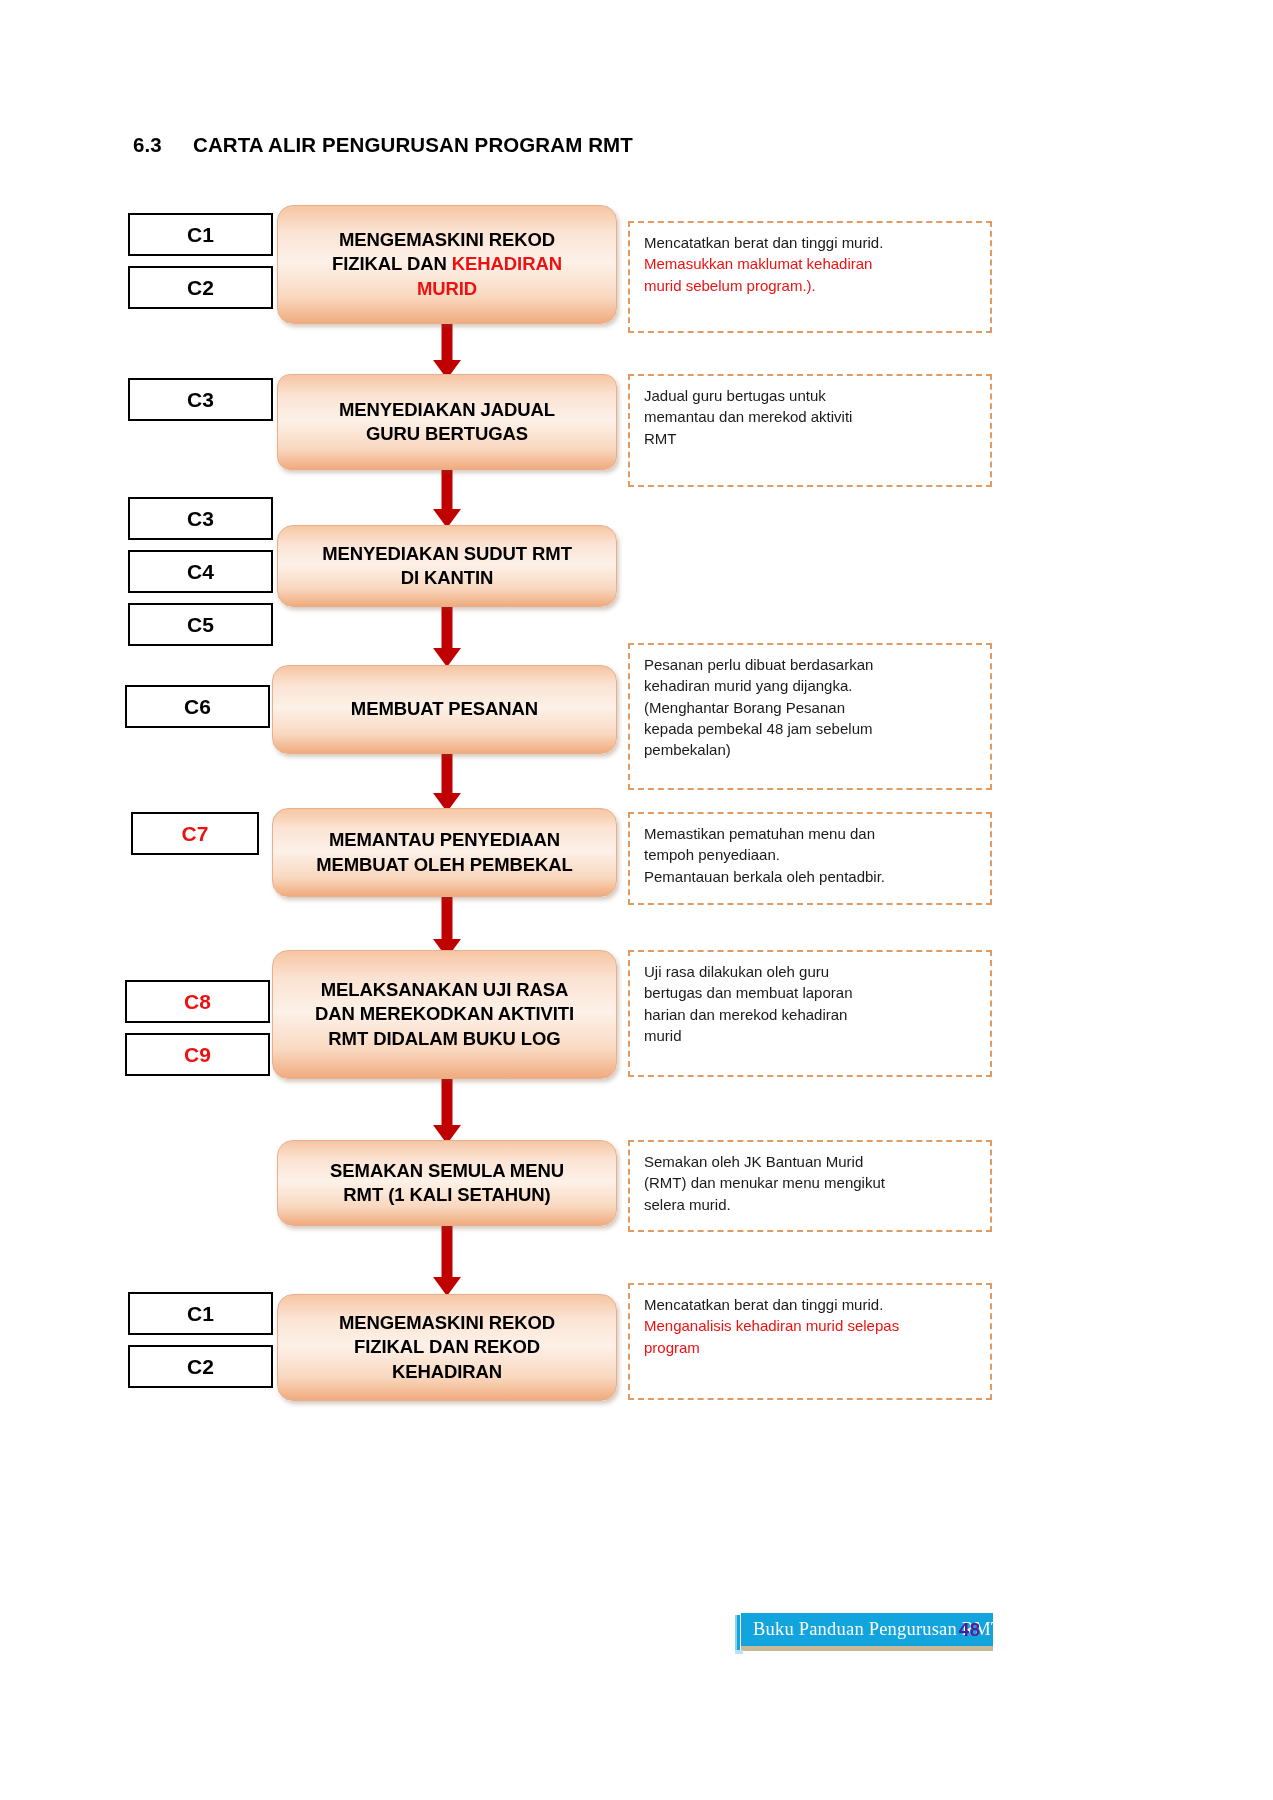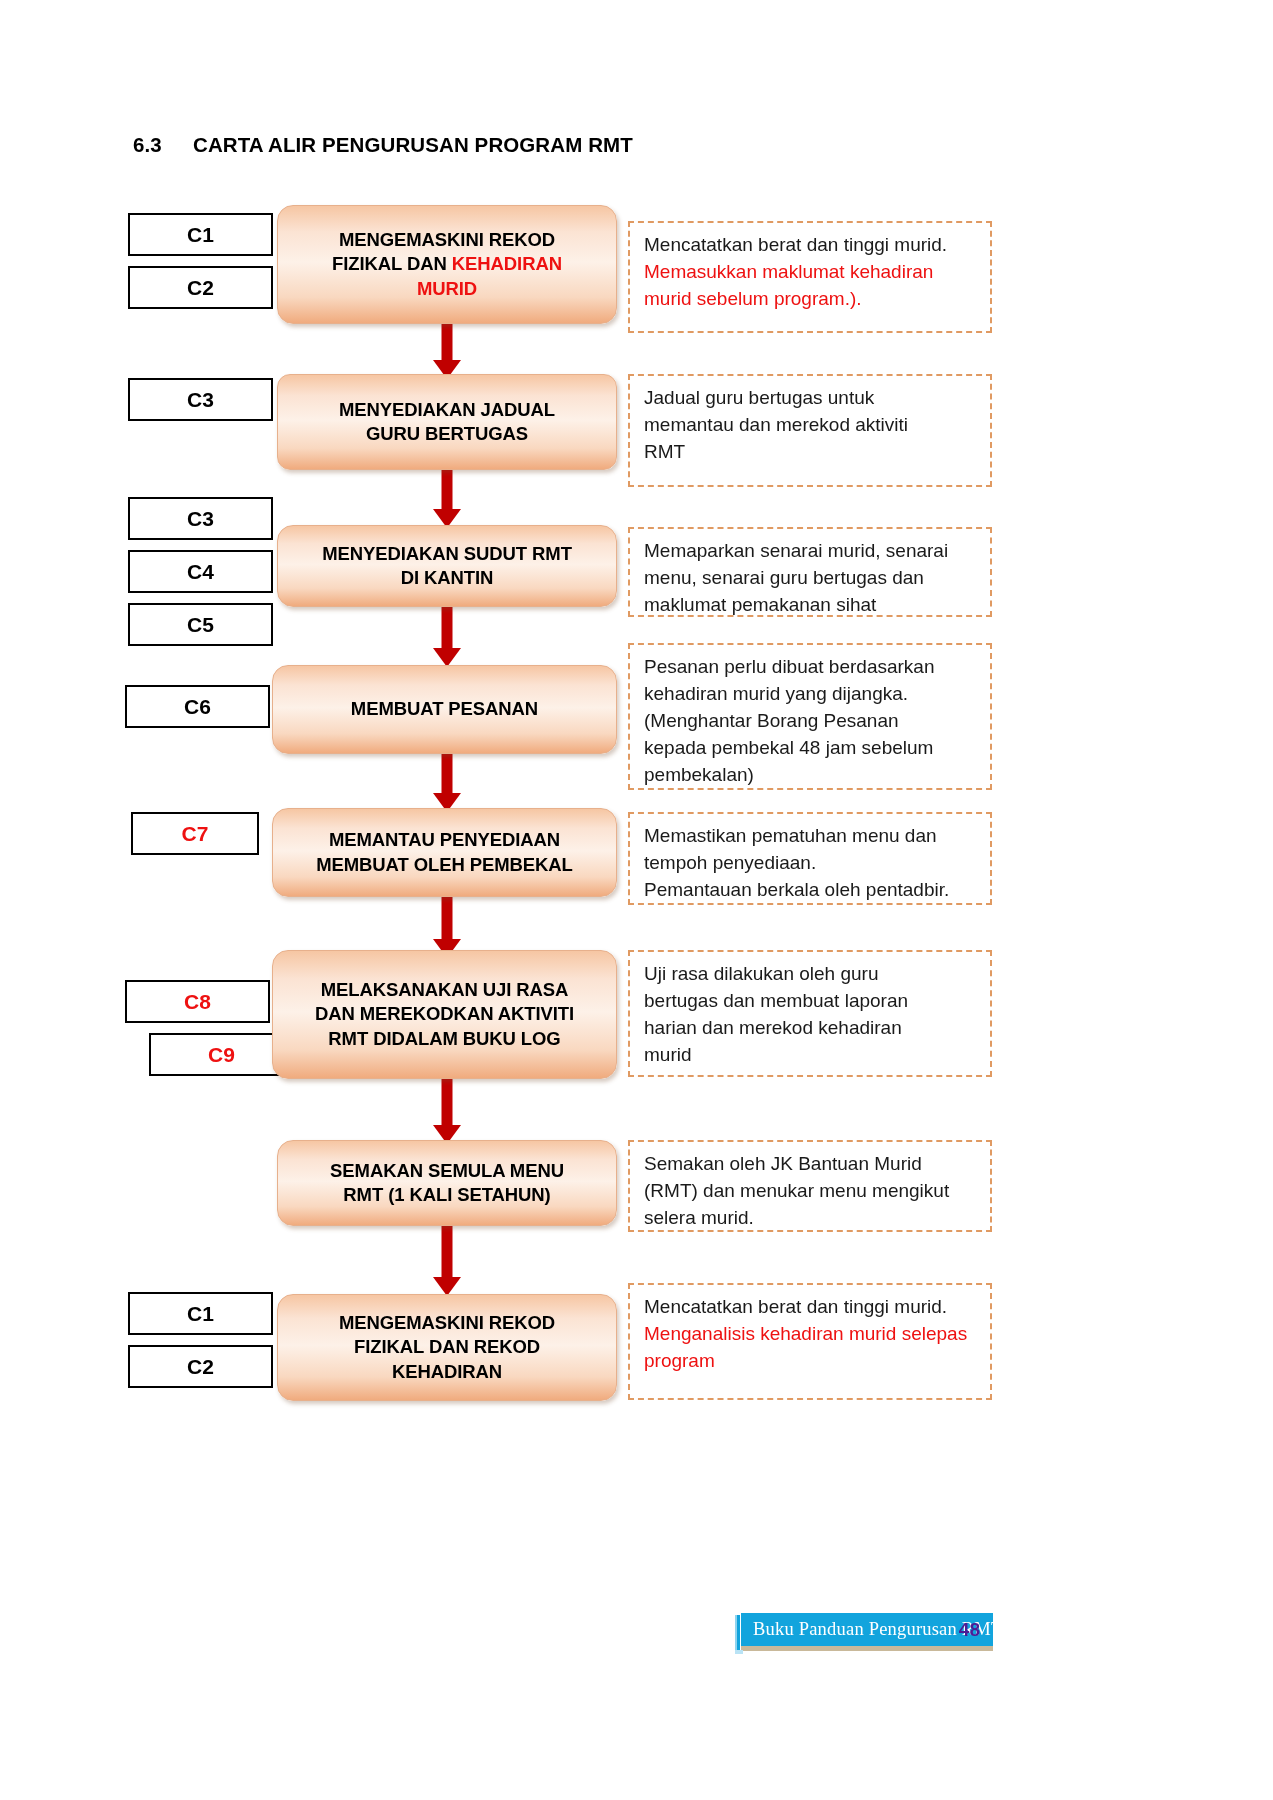--- a/index.html
+++ b/index.html
@@ -78,21 +78,21 @@
 
   
   .noteb {
     position: absolute;
     border: 2px dashed #e09a62;
     background: #ffffff;
     z-index: 3;
     padding: 9px 12px 9px 14px;
   }
   .noteb .ntext {
-    font-size: 19px;
+    font-size: 15px;
     color: #1a1a1a;
     line-height: 1.42;
   }
   .noteb .ntext .red { color: #ee1111; display: inline; }
 
   
   .arrow {
     position: absolute;
     z-index: 2;
   }
@@ -232,27 +232,20 @@
   </div>
   <div class="codebox" style="left:128px; top:603px; width:145px; height:43px;">
     <span>C5</span>
   </div>
   <div class="procbox" style="left:277px; top:525px; width:340px; height:82px;">
     <div class="ptext">
       <span>MENYEDIAKAN SUDUT RMT</span><br>
       <span>DI KANTIN</span>
     </div>
   </div>
-  <div class="noteb" style="left:628px; top:527px; width:364px; height:90px;">
-    <div class="ntext">
-      <span>Memaparkan senarai murid, senarai</span><br>
-      <span>menu, senarai guru bertugas dan</span><br>
-      <span>maklumat pemakanan sihat</span>
-    </div>
-  </div>
   <div class="arrow" style="left:432px; top:605px; width:30px; height:62px;">
     <div class="shaft" style="height:43px;"></div>
     <div class="head"></div>
   </div>
 
   <div class="codebox" style="left:125px; top:685px; width:145px; height:43px;">
     <span>C6</span>
   </div>
   <div class="procbox" style="left:272px; top:665px; width:345px; height:89px;">
     <div class="ptext">
@@ -290,21 +283,21 @@
     </div>
   </div>
   <div class="arrow" style="left:432px; top:895px; width:30px; height:63px;">
     <div class="shaft" style="height:44px;"></div>
     <div class="head"></div>
   </div>
 
   <div class="codebox red" style="left:125px; top:980px; width:145px; height:43px;">
     <span>C8</span>
   </div>
-  <div class="codebox red" style="left:125px; top:1033px; width:145px; height:43px;margin-left:24px;">
+  <div class="codebox red" style="left:125px; top:1033px; width:145px; height:43px;">
     <span>C9</span>
   </div>
   <div class="procbox" style="left:272px; top:950px; width:345px; height:129px;">
     <div class="ptext">
       <span>MELAKSANAKAN UJI RASA</span><br>
       <span>DAN MEREKODKAN AKTIVITI</span><br>
       <span>RMT DIDALAM BUKU LOG</span>
     </div>
   </div>
   <div class="noteb" style="left:628px; top:950px; width:364px; height:127px;">

